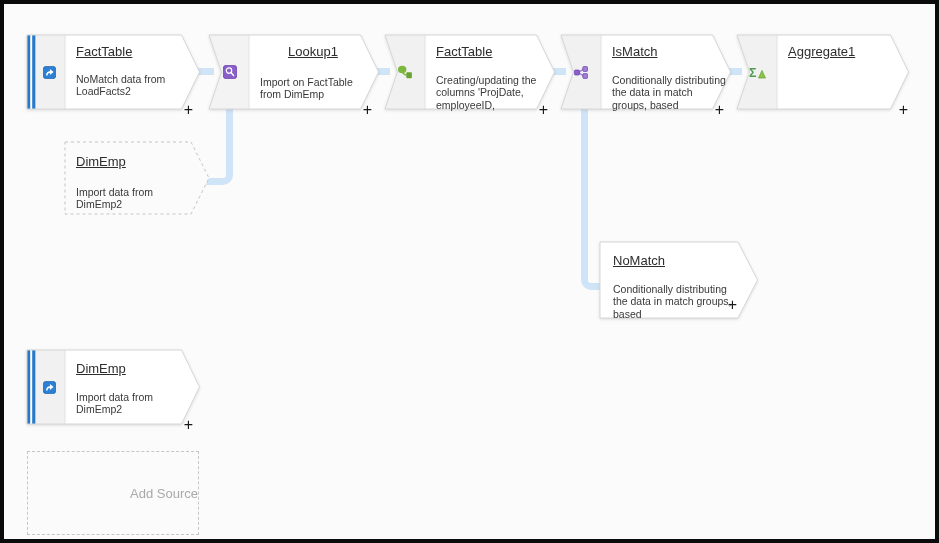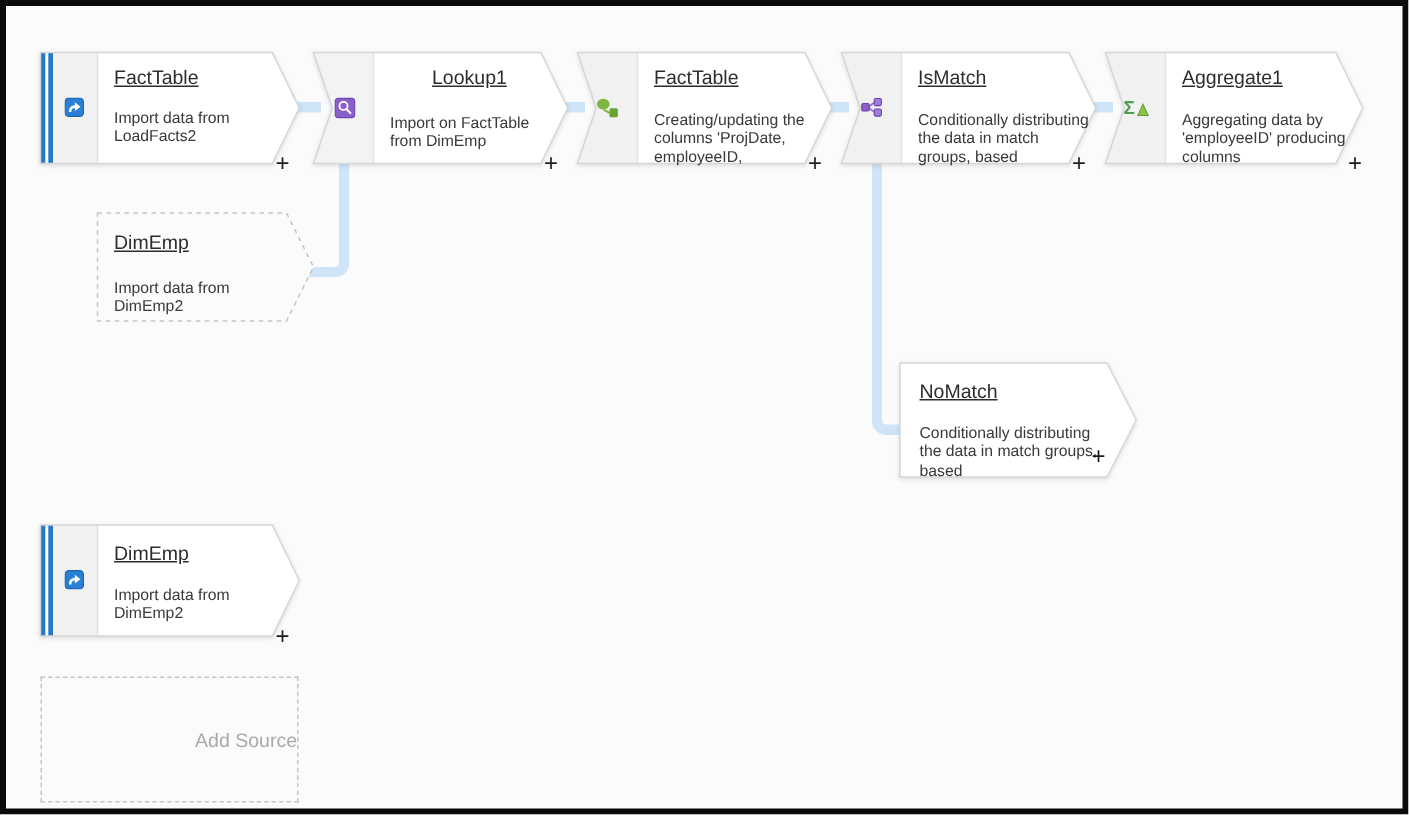--- a/index.html
+++ b/index.html
@@ -38,21 +38,21 @@
       <line x1="39" y1="1" x2="39" y2="75" stroke="#e2e2e2" stroke-width="1"></line>
       <path d="M1 1 H155.5 L173.5 38 L155.5 75 H1 Z" fill="none" stroke="#d6d6d6" stroke-width="1"></path>
     </svg>
     <span class="icon" style="left:17px;top:31px;">
       <svg width="13" height="13" viewBox="0 0 13 13">
         <rect x="0.4" y="0.4" width="12.2" height="12.2" rx="2.5" fill="#2b7fd4" stroke="#1e66b0" stroke-width="0.8"></rect>
         <path d="M3 9.6 C3 6.4 4.8 5.2 6.9 5.15 L6.9 3.1 L10.6 6.1 L6.9 9 L6.9 7 C5.3 7 4.6 7.7 4.6 9.6 Z" fill="#ffffff"></path>
       </svg>
     </span>
     <div class="title" style="left:50px;top:10px;">FactTable</div>
-    <div class="desc" style="left:50px;top:39px;width:100px;">Import data from LoadFacts2</div>
+    <div class="desc" style="left:50px;top:39px;width:100px;">NoMatch data from LoadFacts2</div>
     <div class="plus" style="right:8px;bottom:-8px;">+</div>
   </div>
 
   <div class="node solid" style="left:204px;top:30px;width:172px;height:76px;">
     <svg width="172" height="76">
       <path d="M1 1 H152.5 L170.5 38 L152.5 75 H1 L13.5 38 Z" fill="#ffffff"></path>
       <path d="M1 1 H41 V75 H1 L13.5 38 Z" fill="#f3f3f3"></path>
       <line x1="41" y1="1" x2="41" y2="75" stroke="#e2e2e2" stroke-width="1"></line>
       <path d="M1 1 H152.5 L170.5 38 L152.5 75 H1 L13.5 38 Z" fill="none" stroke="#d6d6d6" stroke-width="1"></path>
     </svg>
@@ -114,21 +114,20 @@
       <line x1="41" y1="1" x2="41" y2="75" stroke="#e2e2e2" stroke-width="1"></line>
       <path d="M1 1 H154.5 L172.5 38 L154.5 75 H1 L13.5 38 Z" fill="none" stroke="#d6d6d6" stroke-width="1"></path>
     </svg>
     <span class="icon" style="left:13px;top:31px;">
       <svg width="18" height="13" viewBox="0 0 18 13">
         <text x="0" y="11" font-size="12.5" font-weight="bold" fill="#4f9e4f" font-family="'Liberation Sans',sans-serif">Σ</text>
         <path d="M9.5 12 L16.5 12 L13 4.5 Z" fill="#8cc63f" stroke="#5f9e3c" stroke-width="0.7"></path>
       </svg>
     </span>
     <div class="title" style="left:52px;top:10px;">Aggregate1</div>
-    <div class="desc" style="left:52px;top:40px;width:114px;">Aggregating data by 'employeeID' producing columns</div>
     <div class="plus" style="right:2px;bottom:-8px;">+</div>
   </div>
 
   <div class="node" style="left:60px;top:137px;width:146px;height:74px;">
     <svg width="146" height="74">
       <path d="M1 1 H127 L145 37 L127 73 H1 Z" fill="#fbfbfb" stroke="#c4c4c4" stroke-width="1" stroke-dasharray="3,3"></path>
     </svg>
     <div class="title" style="left:12px;top:13px;">DimEmp</div>
     <div class="desc" style="left:12px;top:45px;width:104px;">Import data from DimEmp2</div>
   </div>

